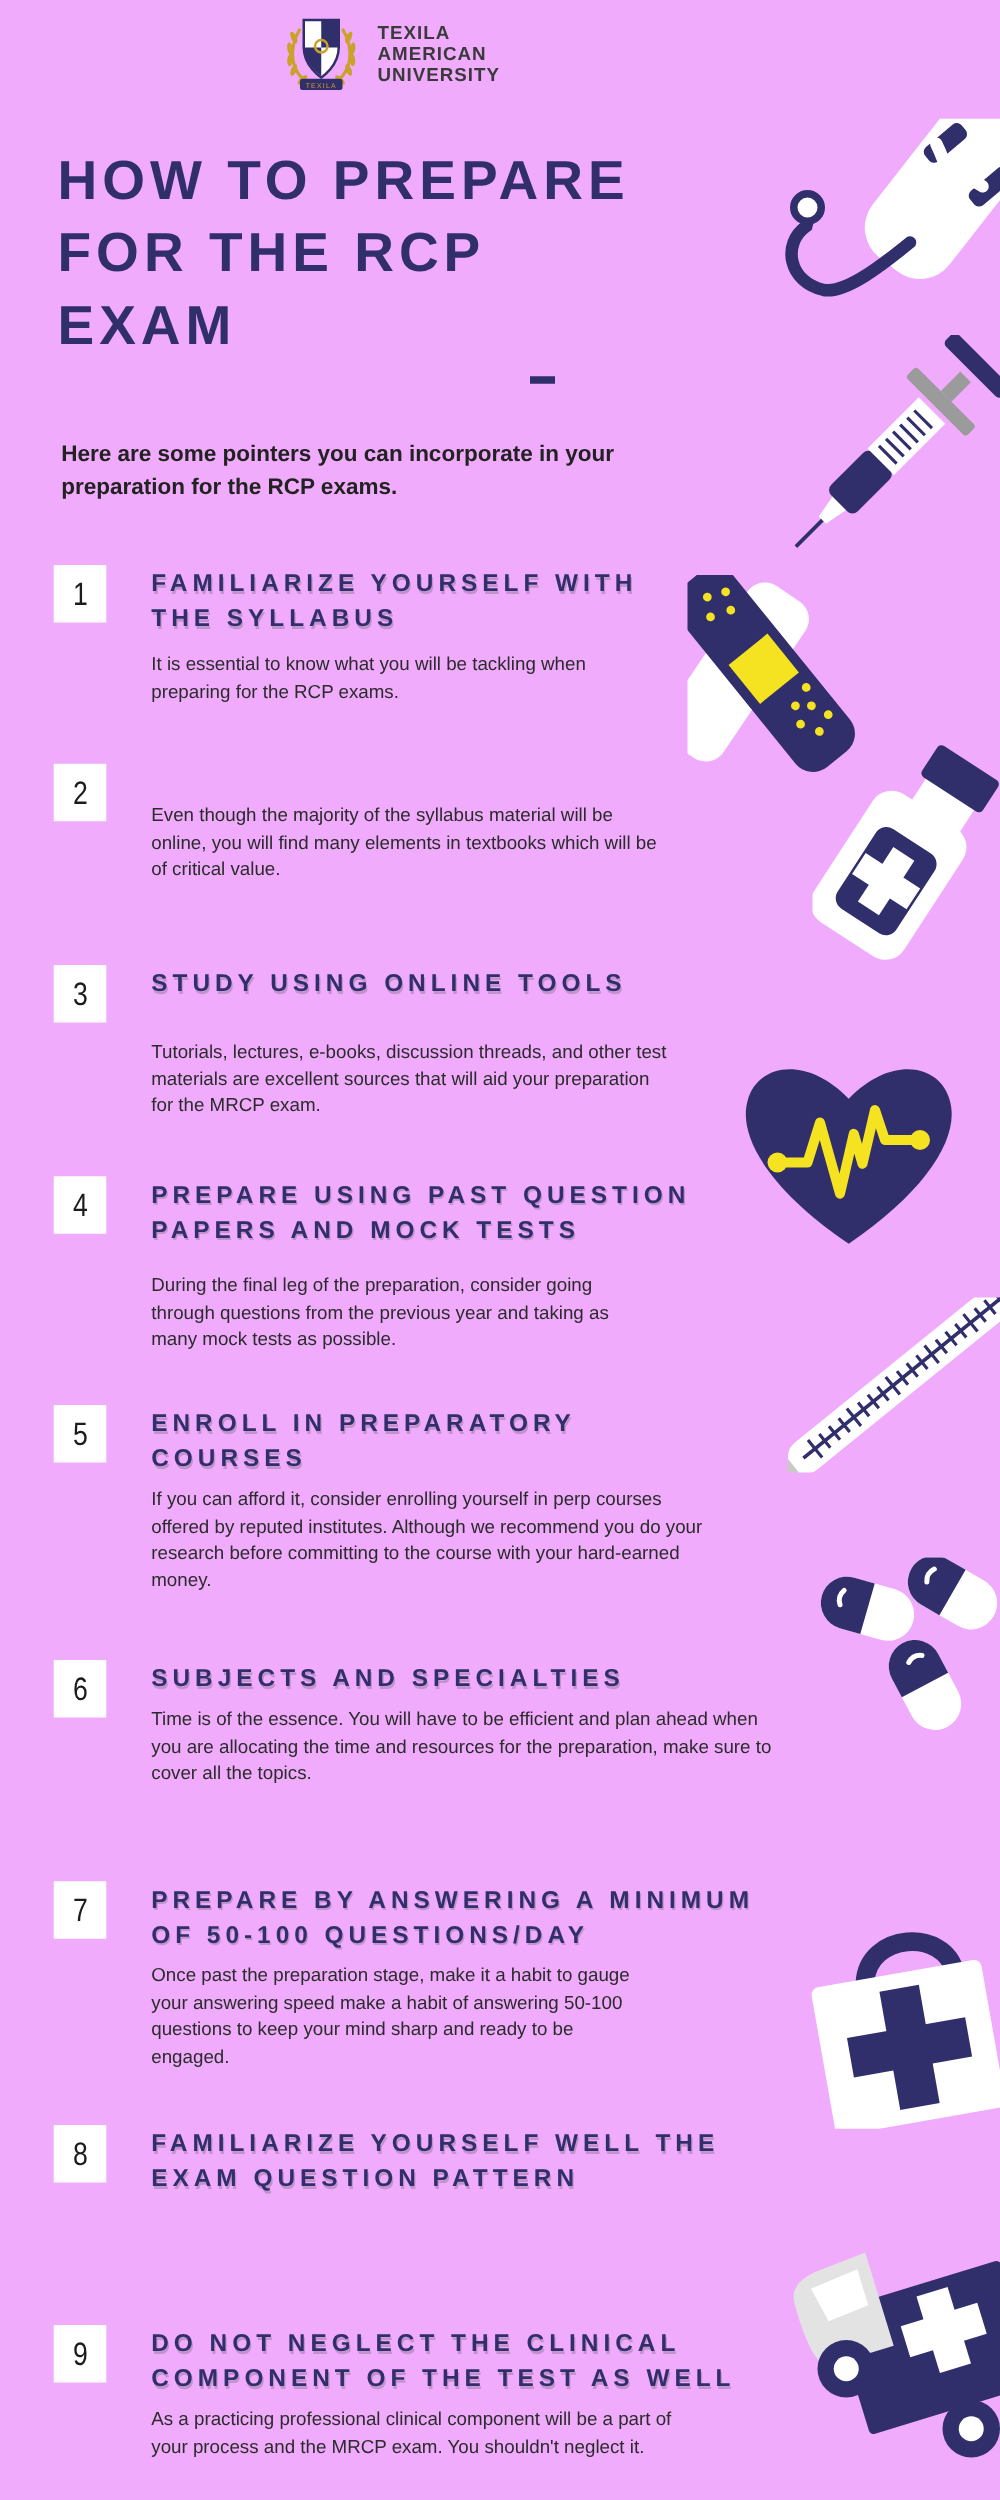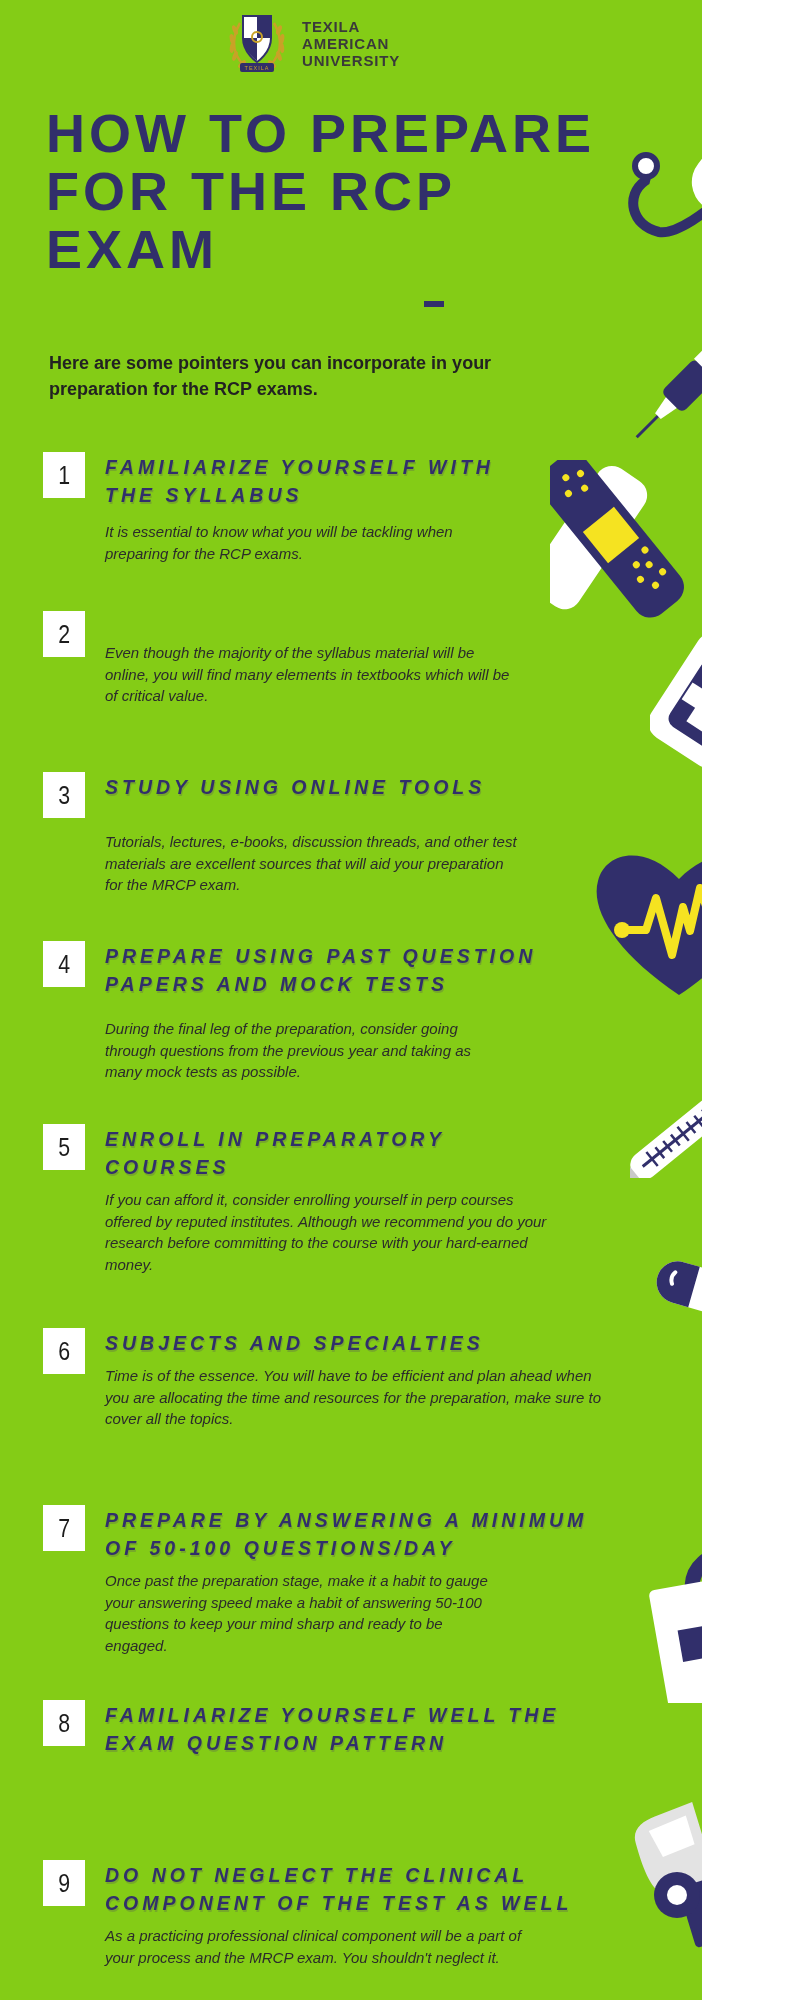--- a/index.html
+++ b/index.html
@@ -1,36 +1,36 @@
 <!DOCTYPE html>
 <html><head>
 <meta charset="utf-8">
 <style>
   html,body{margin:0;padding:0;}
   body{font-family:"Liberation Sans", sans-serif;}
-  .page{position:relative;width:702px;height:2000px;background:#84cc16;overflow:hidden;}
+  .page{position:relative;width:800px;height:2000px;background:#f0abfc;overflow:hidden;}
 
   
   .logo-row{position:absolute;left:226px;top:10px;display:flex;align-items:center;}
   .logo-text{margin-left:14px;color:#3A3A3A;font-weight:bold;font-size:15px;line-height:17px;letter-spacing:0.8px;}
 
   
-  .title{position:absolute;left:46px;top:104px;color:#312F6B;font-weight:bold;
-         font-size:54px;line-height:58px;letter-spacing:4px;}
+  .title{position:absolute;left:46px;top:116px;color:#312F6B;font-weight:bold;
+         font-size:44px;line-height:58px;letter-spacing:4px;}
   .title-dash{position:absolute;left:424px;top:301px;width:20px;height:6px;background:#312F6B;}
 
   
   .intro{position:absolute;left:49px;top:350px;width:540px;font-size:18px;line-height:26px;color:#222;font-weight:bold;}
 
   
   .item{position:absolute;left:43px;}
   .num-box{position:absolute;left:0;top:0;width:42px;height:46px;background:#fff;
            display:flex;align-items:center;justify-content:center;}
   .num-box span{font-size:26px;color:#1C1C1C;transform:scaleX(0.82);}
-  .content{position:absolute;left:62px;top:1px;width:600px;font-style:italic;}
+  .content{position:absolute;left:78px;top:1px;width:600px;}
   .h-line{color:#312F6B;font-weight:bold;font-size:19.5px;line-height:28px;letter-spacing:4px;
           white-space:nowrap;text-shadow:1px 2px 0 rgba(90,90,90,0.30);}
   .body{margin-top:12px;font-size:15px;line-height:21.5px;color:#2B2B2B;}
   .mt-lg{margin-top:30px;}
 
   .icon{position:absolute;}
   svg{display:block;}
 </style>
 </head>
 <body>

